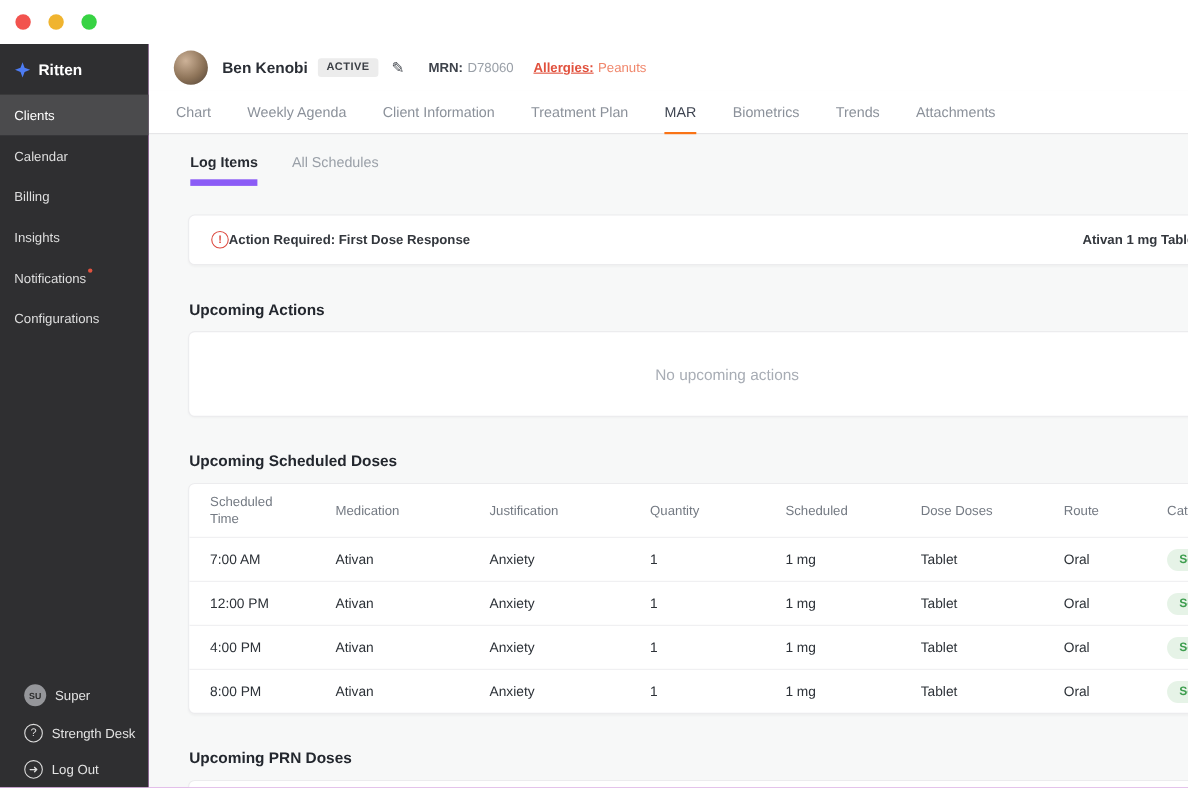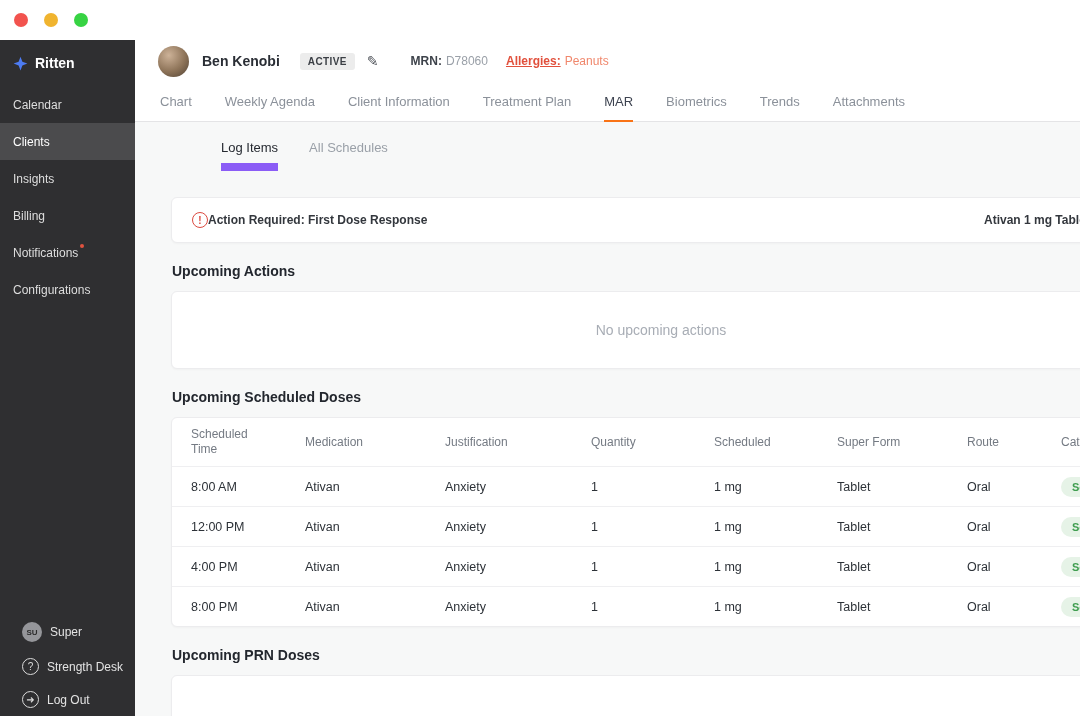--- a/index.html
+++ b/index.html
@@ -28,46 +28,46 @@
   .foot-item.first { margin-top:0; margin-bottom:8px; }
   .su-avatar { width:20px; height:20px; border-radius:50%; background:#95969a; color:#2c2c2c; font-size:8px; font-weight:bold; display:flex; align-items:center; justify-content:center; }
   .ring-icon { width:17px; height:17px; border-radius:50%; border:1.5px solid #dcdcdc; color:#dcdcdc; font-size:10px; display:flex; align-items:center; justify-content:center; flex:0 0 17px; }
 
   
   main { flex:1; display:flex; flex-direction:column; background:#f7f8f8; overflow:hidden; }
 
   .client-header { height:42px; background:#fff; display:flex; align-items:center; padding-left:23px; }
   .avatar { width:31px; height:31px; border-radius:50%; background:radial-gradient(circle at 35% 30%, #cdb298 0%, #8d7358 55%, #4e4033 100%); flex:0 0 31px; }
   .client-name { font-size:14px; font-weight:bold; color:#2a2e35; margin-left:13px; }
-  .status-badge { margin-left:20px; background:#ececec; color:#3b3f45; font-size:10px; font-weight:600; letter-spacing:.4px; padding:3px 8px; border-radius:3px; }
+  .status-badge { margin-left:9px; background:#ececec; color:#3b3f45; font-size:10px; font-weight:600; letter-spacing:.4px; padding:3px 8px; border-radius:3px; }
   .edit-icon { margin-left:12px; color:#4b4f56; font-size:14px; cursor:pointer; }
-  .mrn { margin-left:32px; font-size:12px; }
+  .mrn { margin-left:22px; font-size:12px; }
   .mrn .lab { color:#3e434b; font-weight:bold; }
   .mrn .val { color:#9aa0a8; margin-left:4px; }
   .allergies { margin-left:18px; font-size:12px; }
   .allergies .lab { color:#e1503c; font-weight:bold;text-decoration:underline; }
   .allergies .val { color:#f0876c; margin-left:4px; }
 
   .tabbar { background:#fff; border-bottom:1px solid #e4e4e6; height:40px; display:flex; align-items:flex-end; gap:33px; padding-left:25px; }
   .tab { font-size:13px; color:#8b919a; padding-bottom:12px; cursor:pointer; white-space:nowrap; }
   .tab.active { color:#3d4350; font-weight:500; border-bottom:2px solid #f97316; margin-bottom:-1px; padding-bottom:11px; }
 
   .content { flex:1; padding:18px 0 0 36px; overflow:hidden; }
   .subtabs { display:flex; gap:31px; padding-left:2px; }
   .subtab { font-size:13px; color:#9aa0a8; padding-bottom:8px; cursor:pointer; }
-  .subtab.active { color:#262a31; font-weight:400; border-bottom:8px solid #8b5cf6;margin-left:48px; }
+  .subtab.active { color:#262a31; font-weight:700; border-bottom:6px solid #8b5cf6; }
 
   .card { background:#fff; border:1px solid #ececee; border-radius:6px; box-shadow:0 1px 2px rgba(0,0,0,.03); width:980px; }
 
   .alert-card { margin-top:26px; height:46px; display:flex; align-items:center; padding-left:20px; position:relative; cursor:pointer; }
   .alert-icon { width:16px; height:16px; border-radius:50%; border:1.5px solid #dc4a40; color:#dc4a40; font-size:10px; font-weight:bold; display:flex; align-items:center; justify-content:center; flex:0 0 16px; }
   .alert-text { font-size:12px; font-weight:bold; color:#33373d; }
   .alert-right { position:absolute; left:812px; font-size:12px; font-weight:bold; color:#33373d; white-space:nowrap; }
 
-  .section-title { font-size:14px; font-weight:bold; color:#23272e; margin:20px 0 12px 1px; }
+  .section-title { font-size:14px; font-weight:bold; color:#23272e; margin:32px 0 12px 1px; }
 
   .empty-card { height:78px; display:flex; align-items:center; justify-content:center; }
   .empty-text { color:#a8adb5; font-size:14px; }
 
   .table-card { overflow:hidden; }
   .trow { display:grid; grid-template-columns:114px 140px 146px 123px 123px 130px 94px 140px; align-items:center; padding-left:19px; height:40px; border-top:1px solid #efeff1; font-size:12.5px; color:#2d3238; cursor:pointer; }
   .trow.thead { height:48px; border-top:none; color:#747a83; font-size:12px; cursor:default; }
   .wrap { max-width:70px; display:inline-block; line-height:1.25; }
   .badge { display:inline-flex; width:max-content; align-items:center; background:#e6f3e7; color:#3f9e50; font-size:11px; font-weight:600; padding:4px 11px; border-radius:11px; white-space:nowrap; }
 
@@ -87,31 +87,31 @@
   <div class="body">
 
     <aside class="sidebar">
       <div class="logo">
         <svg viewBox="0 0 24 24">
           <path d="M12 1 L15 9 L23 12 L15 15 L12 23 L9 15 L1 12 L9 9 Z" fill="#4d7cf3"></path>
         </svg>
         <span>Ritten</span>
       </div>
       <nav>
-        <div class="side-item">
-          <span>Calendar</span>
-        </div>
         <div class="side-item active">
           <span>Clients</span>
         </div>
         <div class="side-item">
+          <span>Calendar</span>
+        </div>
+        <div class="side-item">
+          <span>Billing</span>
+        </div>
+        <div class="side-item">
           <span>Insights</span>
-        </div>
-        <div class="side-item">
-          <span>Billing</span>
         </div>
         <div class="side-item">
           <span>Notifications</span>
           <span class="notif-dot"></span>
         </div>
         <div class="side-item">
           <span>Configurations</span>
         </div>
       </nav>
       <div class="side-footer">
@@ -175,26 +175,26 @@
         </div>
 
         <div class="section-title">Upcoming Scheduled Doses</div>
         <div class="card table-card">
           <div class="trow thead">
             <span><span class="wrap">Scheduled Time</span></span>
             <span>Medication</span>
             <span>Justification</span>
             <span>Quantity</span>
             <span>Scheduled</span>
-            <span>Super Form</span>
+            <span>Dose Doses</span>
             <span>Route</span>
             <span>Category</span>
           </div>
           <div class="trow">
-            <span>8:00 AM</span>
+            <span>7:00 AM</span>
             <span>Ativan</span>
             <span>Anxiety</span>
             <span>1</span>
             <span>1 mg</span>
             <span>Tablet</span>
             <span>Oral</span>
             <span><span class="badge">Scheduled</span></span>
           </div>
           <div class="trow">
             <span>12:00 PM</span>

